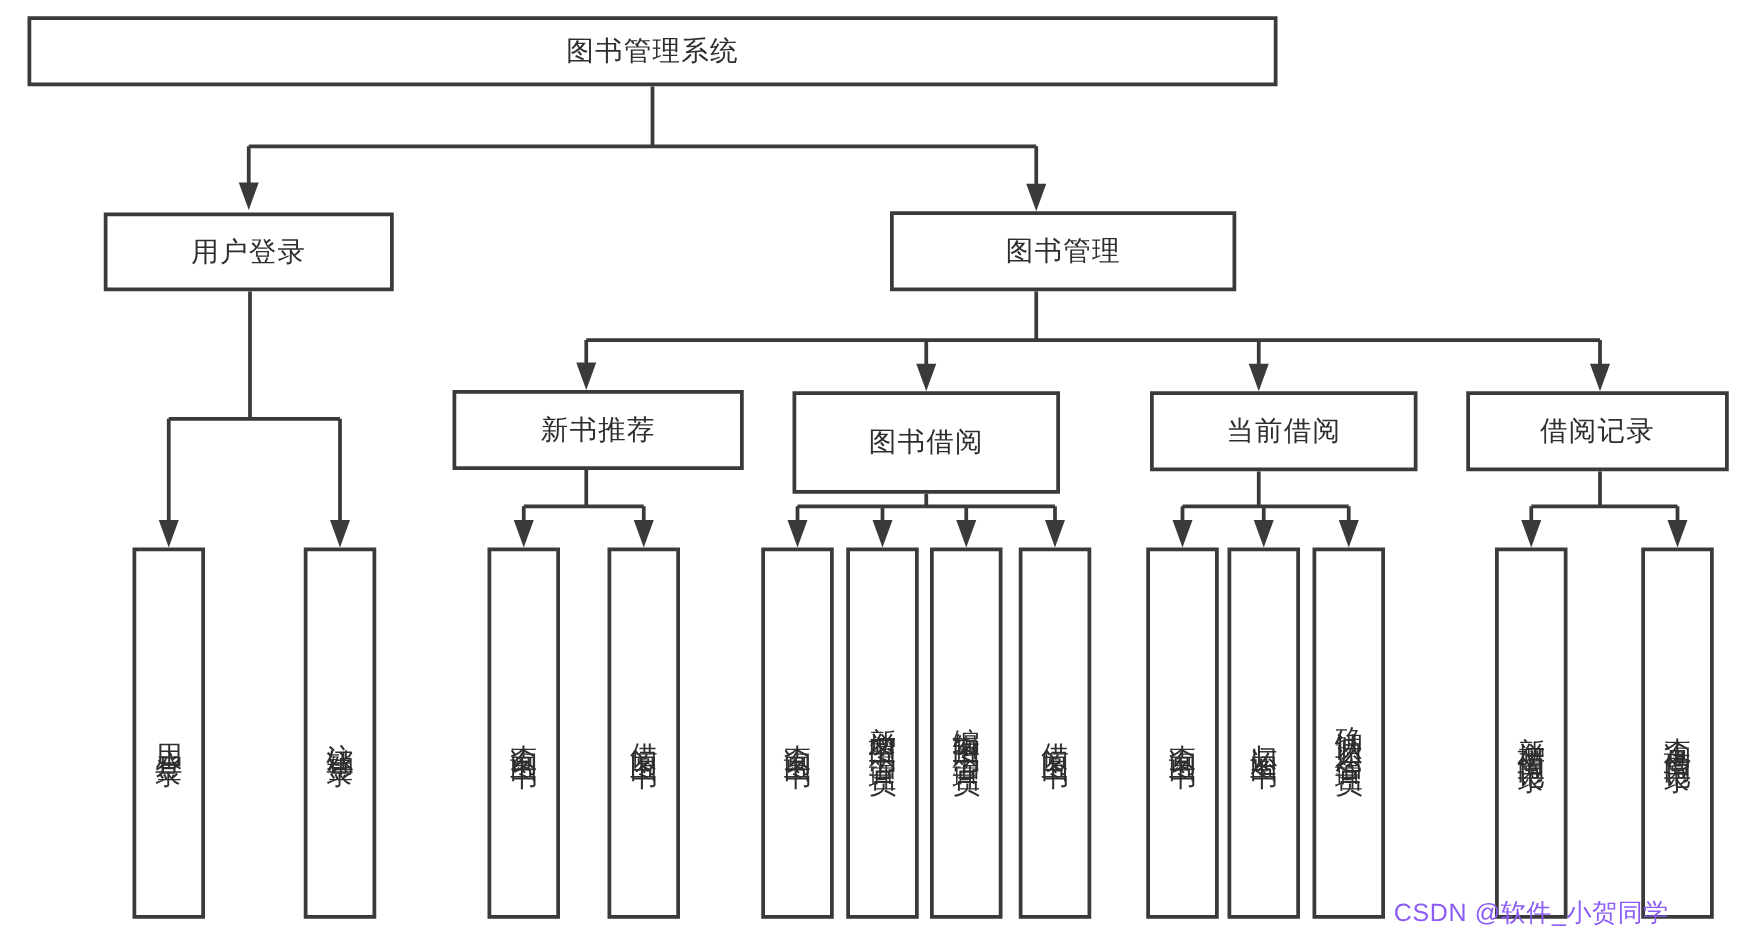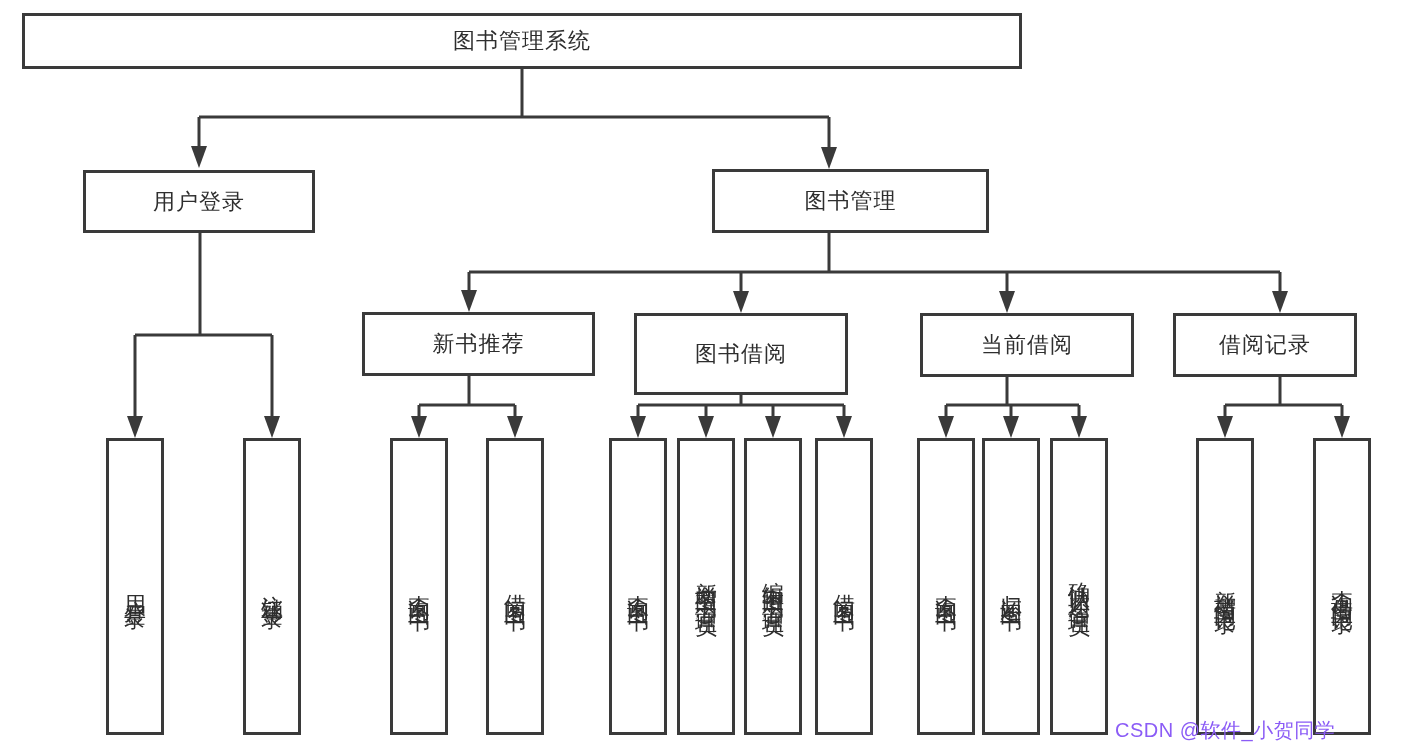--- a/index.html
+++ b/index.html
@@ -102,21 +102,21 @@
   </svg>
 
   <div class="box" style="left:22px; top:13px; width:1000px; height:56px;">图书管理系统</div>
 
   <div class="box" style="left:83px; top:170px; width:232px; height:63px;">用户登录</div>
   <div class="box" style="left:712px; top:169px; width:277px; height:64px;">图书管理</div>
 
   <div class="box" style="left:362px; top:312px; width:233px; height:64px;">新书推荐</div>
   <div class="box" style="left:634px; top:313px; width:214px; height:82px;">图书借阅</div>
   <div class="box" style="left:900px; top:313px; width:214px; height:64px;margin-left:20px;">当前借阅</div>
-  <div class="box" style="left:1173px; top:313px; width:184px; height:64px;">借阅记录</div>
+  <div class="box" style="left:1173px; top:313px; width:210px; height:64px;">借阅记录</div>
 
   <div class="box vbox" style="left:106px;">用户登录</div>
   <div class="box vbox" style="left:243px;">注销登录</div>
 
   <div class="box vbox" style="left:390px;">查询图书</div>
   <div class="box vbox" style="left:486px;">借阅图书</div>
 
   <div class="box vbox" style="left:609px;">查询图书</div>
   <div class="box vbox" style="left:677px;">新增图书（管理员）</div>
   <div class="box vbox" style="left:744px;">编辑图书（管理员）</div>

